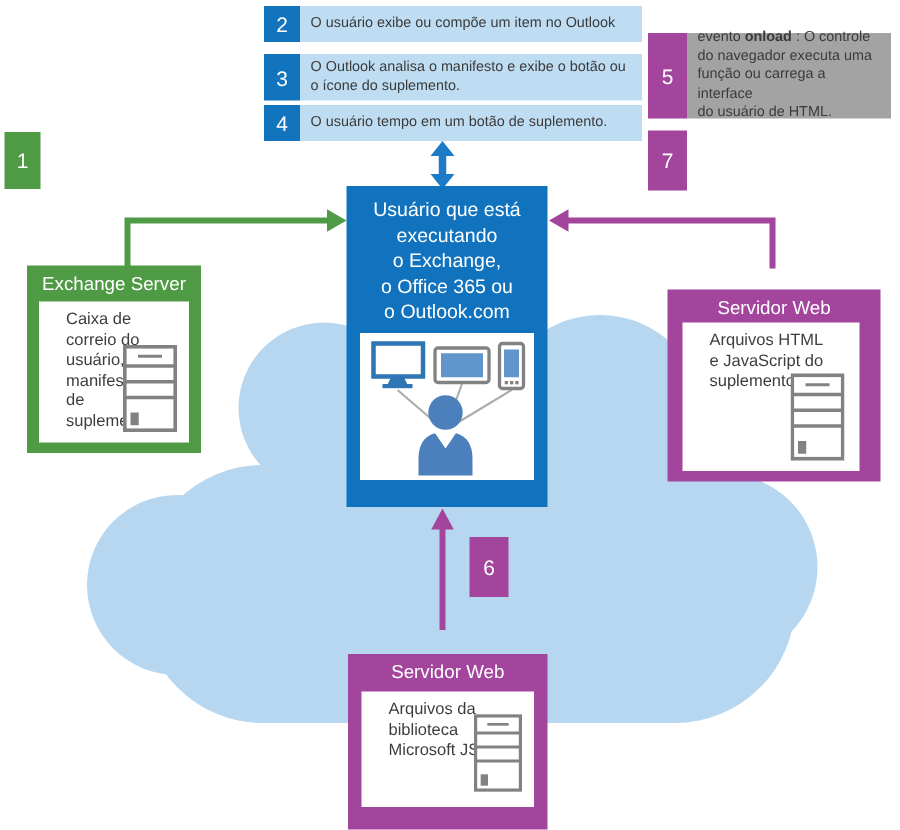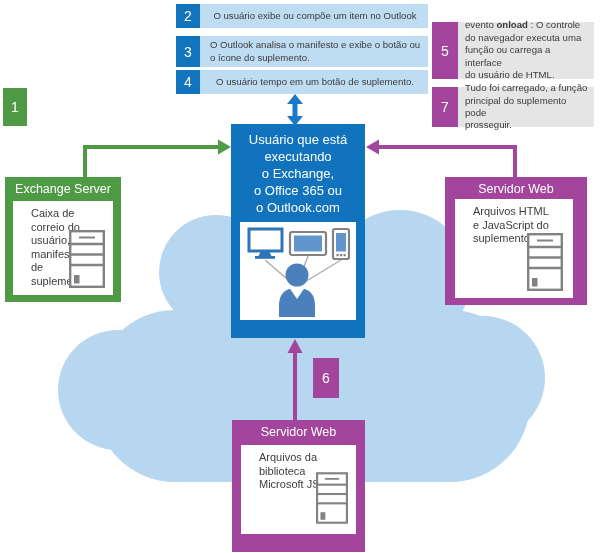--- a/index.html
+++ b/index.html
@@ -10,32 +10,32 @@
   
   .step { position: absolute; display: flex; align-items: stretch; z-index: 2; }
   .num { flex: 0 0 24px; display: flex; align-items: center; justify-content: center;
          color: #fff; font-size: 14px; }
   .num.w26 { flex-basis: 26px; }
   .stext { flex: 1; display: flex; align-items: center; padding: 2px 5px 2px 7px;
            font-size: 9.6px; line-height: 12.4px; color: #3b3b3b; }
   .stc { white-space: pre-line; }
   
   .nb  { background: #1374BE; }
-  .lb  { background: #BFDDF2; justify-content: center; }
+  .lb  { background: #BFDDF2; }
   .ngr { background: #4F9B45; }
   .lgr { background: #A8D59A; }
   .npu { background: #A3449D; }
-  .lpu { background: #e5e5e5; }
+  .lpu { background: #a3a3a3; }
   .lpu2{ background: #DDB5DB; }
 
   
   .node { position: absolute; z-index: 2; }
   .node.green  { background: #4F9B45; }
   .node.blue   { background: #1173BD; }
-  .node.purple { background: #A3449D; }
+  .node.purple { background: #A3449D; margin-top: 16px; }
   .ntitle { color: #fff; font-size: 12.5px; line-height: 15px; padding: 5px 8px; white-space: pre-line; text-align: center; }
   .utitle { font-size: 13px; line-height: 17px; padding: 7px 9px; }
   .inner { position: absolute; background: #fff; }
   .ibody { font-size: 11px; line-height: 13.5px; color: #3d3d3d; padding: 6px 18px; white-space: pre-line; }
   .server-icon { position: absolute; }
 </style>
 </head>
 <body>
 
 <div class="canvas">
@@ -98,36 +98,31 @@
     <div class="stext lpu">
         <span class="stc"><span>evento </span><b>onload</b><span> : O controle
 do navegador executa uma
 função ou carrega a interface
 do usuário de HTML.</span></span>
       </div>
   </div>
 
   <div class="step" style="left:432px;top:87px;width:162px;height:40px">
     <div class="num npu w26">7</div>
-    <div class="stext lpu">
-        <span class="stc">Tudo foi carregado, a função
-principal do suplemento pode
-prosseguir.</span>
-      </div>
   </div>
 
   <div class="step" style="left:3px;top:88px;width:123px;height:38px">
     <div class="num ngr">1</div>
   </div>
 
   <div class="step" style="left:313px;top:358px;width:250px;height:40px">
     <div class="num npu w26">6</div>
   </div>
 
-  <div class="node green" style="left:5px;top:177px;width:116px;height:125px">
+  <div class="node green" style="left:18px;top:177px;width:116px;height:125px">
     <div class="ntitle">Exchange Server</div>
     <div class="inner" style="left:8px;top:24px;width:100px;height:94px">
       <div class="ibody">Caixa de correio do
 usuário, manifestos
 de suplementos</div>
       <svg class="server-icon" style="right:8px;bottom:7px" width="36" height="58" viewBox="0 0 36 58">
         <rect x="1.2" y="1.2" width="33.6" height="55.6" fill="#fff" stroke="#828282" stroke-width="2.4"></rect>
         <line x1="10" y1="7.5" x2="26" y2="7.5" stroke="#828282" stroke-width="2"></line>
         <line x1="1" y1="14" x2="35" y2="14" stroke="#828282" stroke-width="2.4"></line>
         <line x1="1" y1="24.5" x2="35" y2="24.5" stroke="#828282" stroke-width="2.4"></line>
@@ -187,21 +182,21 @@
         <line x1="1" y1="14" x2="35" y2="14" stroke="#828282" stroke-width="2.4"></line>
         <line x1="1" y1="24.5" x2="35" y2="24.5" stroke="#828282" stroke-width="2.4"></line>
         <line x1="1" y1="35" x2="35" y2="35" stroke="#828282" stroke-width="2.4"></line>
         <rect x="5" y="45" width="5.5" height="8.5" fill="#828282"></rect>
       </svg>
     </div>
   </div>
 
   <div class="node purple" style="left:232px;top:420px;width:133px;height:132px">
     <div class="ntitle">Servidor Web</div>
-    <div class="inner" style="left:9px;top:25px;width:115px;height:89px">
+    <div class="inner" style="left:9px;top:25px;width:115px;height:77px">
       <div class="ibody">Arquivos da
 biblioteca
 Microsoft JS</div>
       <svg class="server-icon" style="right:8px;bottom:8px" width="32" height="56" viewBox="0 0 36 58">
         <rect x="1.2" y="1.2" width="33.6" height="55.6" fill="#fff" stroke="#828282" stroke-width="2.4"></rect>
         <line x1="10" y1="7.5" x2="26" y2="7.5" stroke="#828282" stroke-width="2"></line>
         <line x1="1" y1="14" x2="35" y2="14" stroke="#828282" stroke-width="2.4"></line>
         <line x1="1" y1="24.5" x2="35" y2="24.5" stroke="#828282" stroke-width="2.4"></line>
         <line x1="1" y1="35" x2="35" y2="35" stroke="#828282" stroke-width="2.4"></line>
         <rect x="5" y="45" width="5.5" height="8.5" fill="#828282"></rect>

